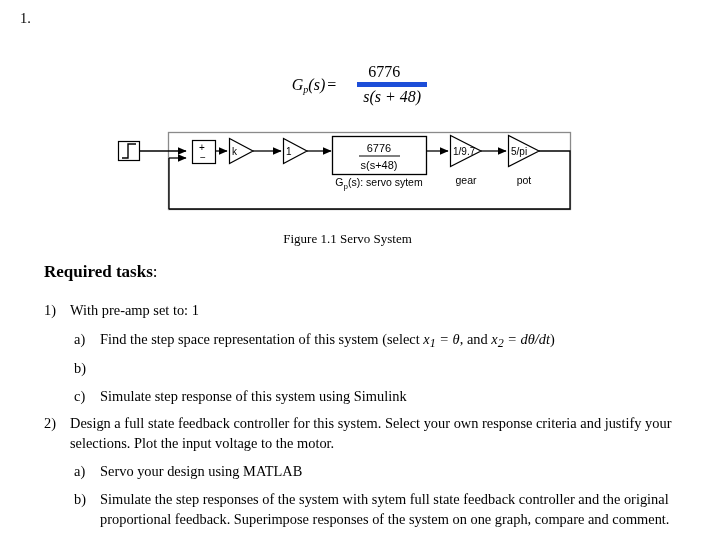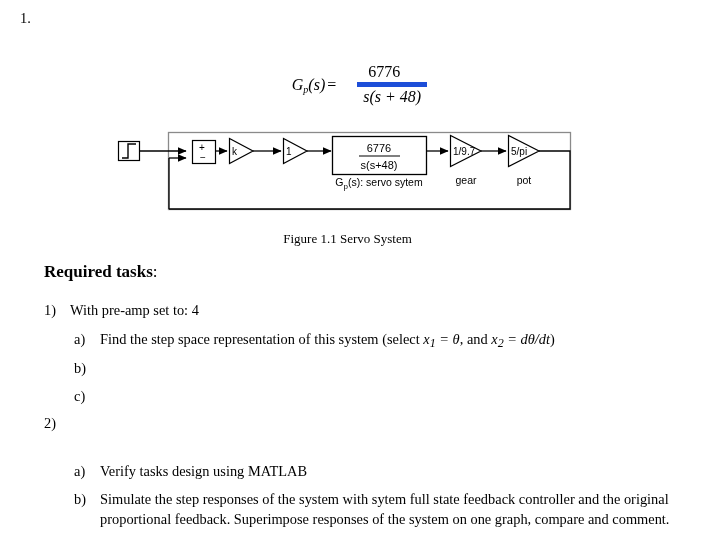--- a/index.html
+++ b/index.html
@@ -214,41 +214,43 @@
 </div>
 
 <div class="fig-caption">Figure 1.1 Servo System</div>
 
 <div class="tasks-heading">
   <span class="bold">Required tasks</span><span>:</span>
 </div>
 
 <div class="task" style="left:70px; top:300px; width:600px;">
   <span class="marker">1)</span>
-  <span>With pre-amp set to: 4</span>
+  <span>With pre-amp set to: 1</span>
 </div>
 
 <div class="task sub" style="left:100px; top:329px; width:580px;">
   <span class="marker">a)</span>
   <span><span>Find the step space representation of this system (select </span><span class="it">x</span><sub class="it">1</sub><span class="it"> = </span><span class="it">θ</span><span>, and </span><span class="it">x</span><sub class="it">2</sub><span class="it"> = </span><span class="it">dθ/dt</span><span>)</span></span>
 </div>
 
 <div class="task sub" style="left:100px; top:358px; width:580px;">
   <span class="marker">b)</span>
 </div>
 
 <div class="task sub" style="left:100px; top:386px; width:580px;">
   <span class="marker">c)</span>
+  <span>Simulate step response of this system using Simulink</span>
 </div>
 
 <div class="task" style="left:70px; top:413px; width:610px;">
   <span class="marker">2)</span>
+  <span>Design a full state feedback controller for this system. Select your own response criteria and justify your selections. Plot the input voltage to the motor.</span>
 </div>
 
 <div class="task sub" style="left:100px; top:461px; width:580px;">
   <span class="marker">a)</span>
-  <span>Verify tasks design using MATLAB</span>
+  <span>Servo your design using MATLAB</span>
 </div>
 
 <div class="task sub" style="left:100px; top:489px; width:580px;">
   <span class="marker">b)</span>
   <span>Simulate the step responses of the system with sytem full state feedback controller and the original proportional feedback. Superimpose responses of the system on one graph, compare and comment.</span>
 </div>
 
 </body></html>

